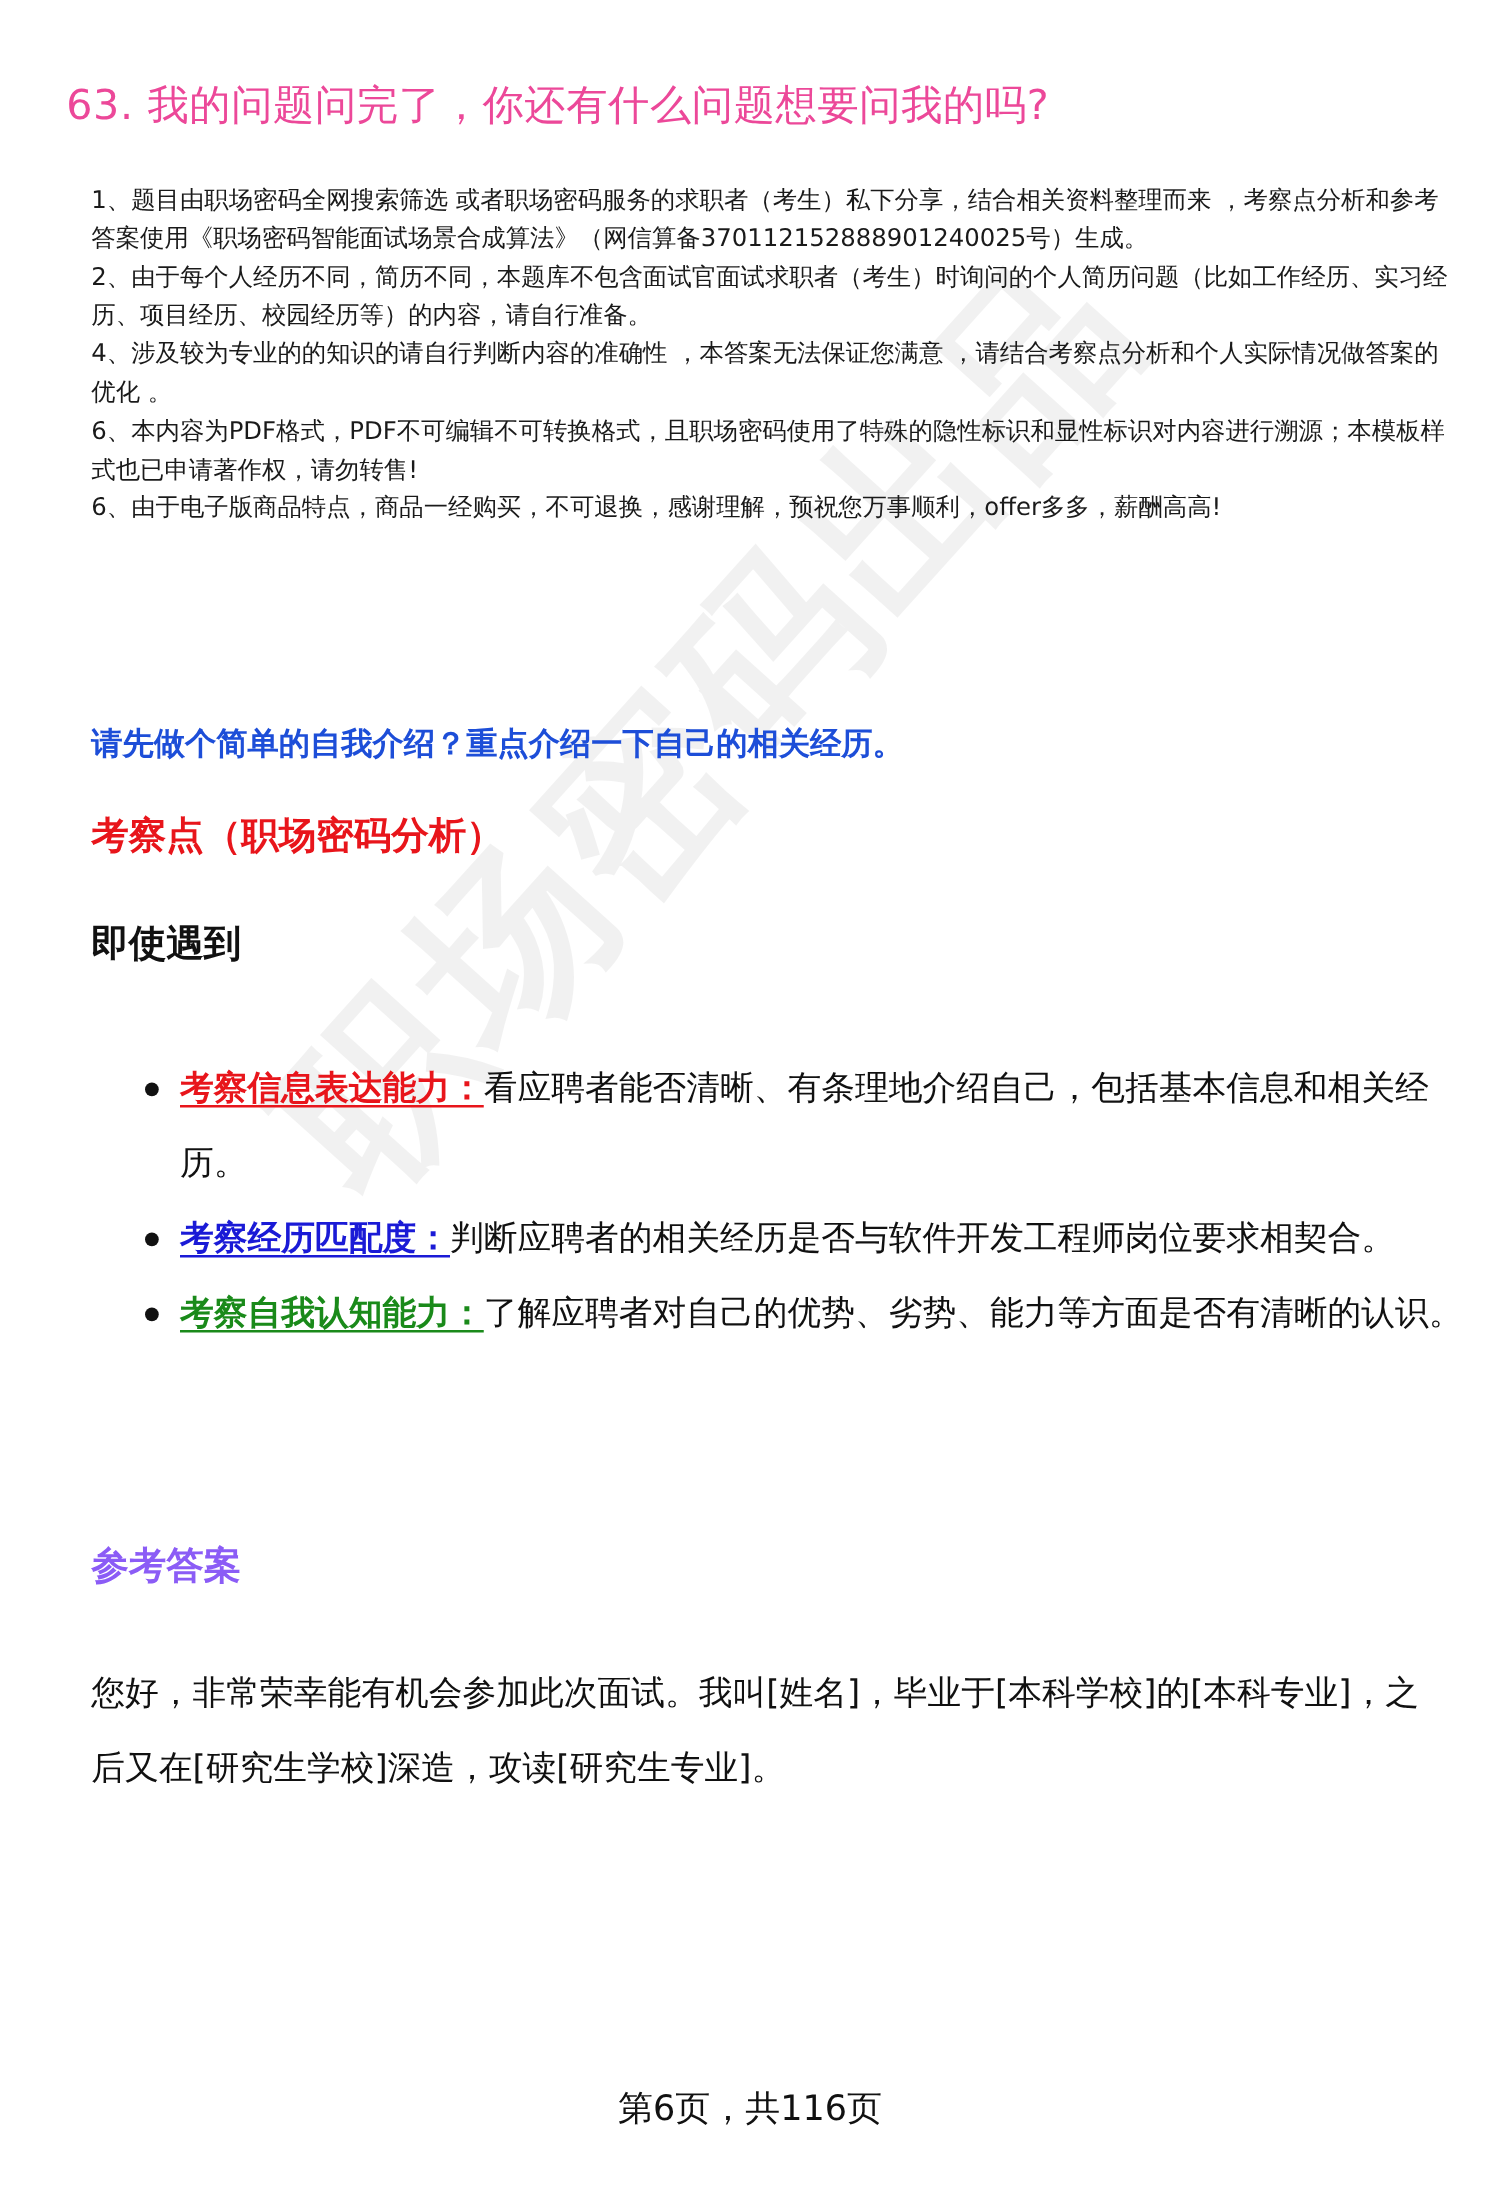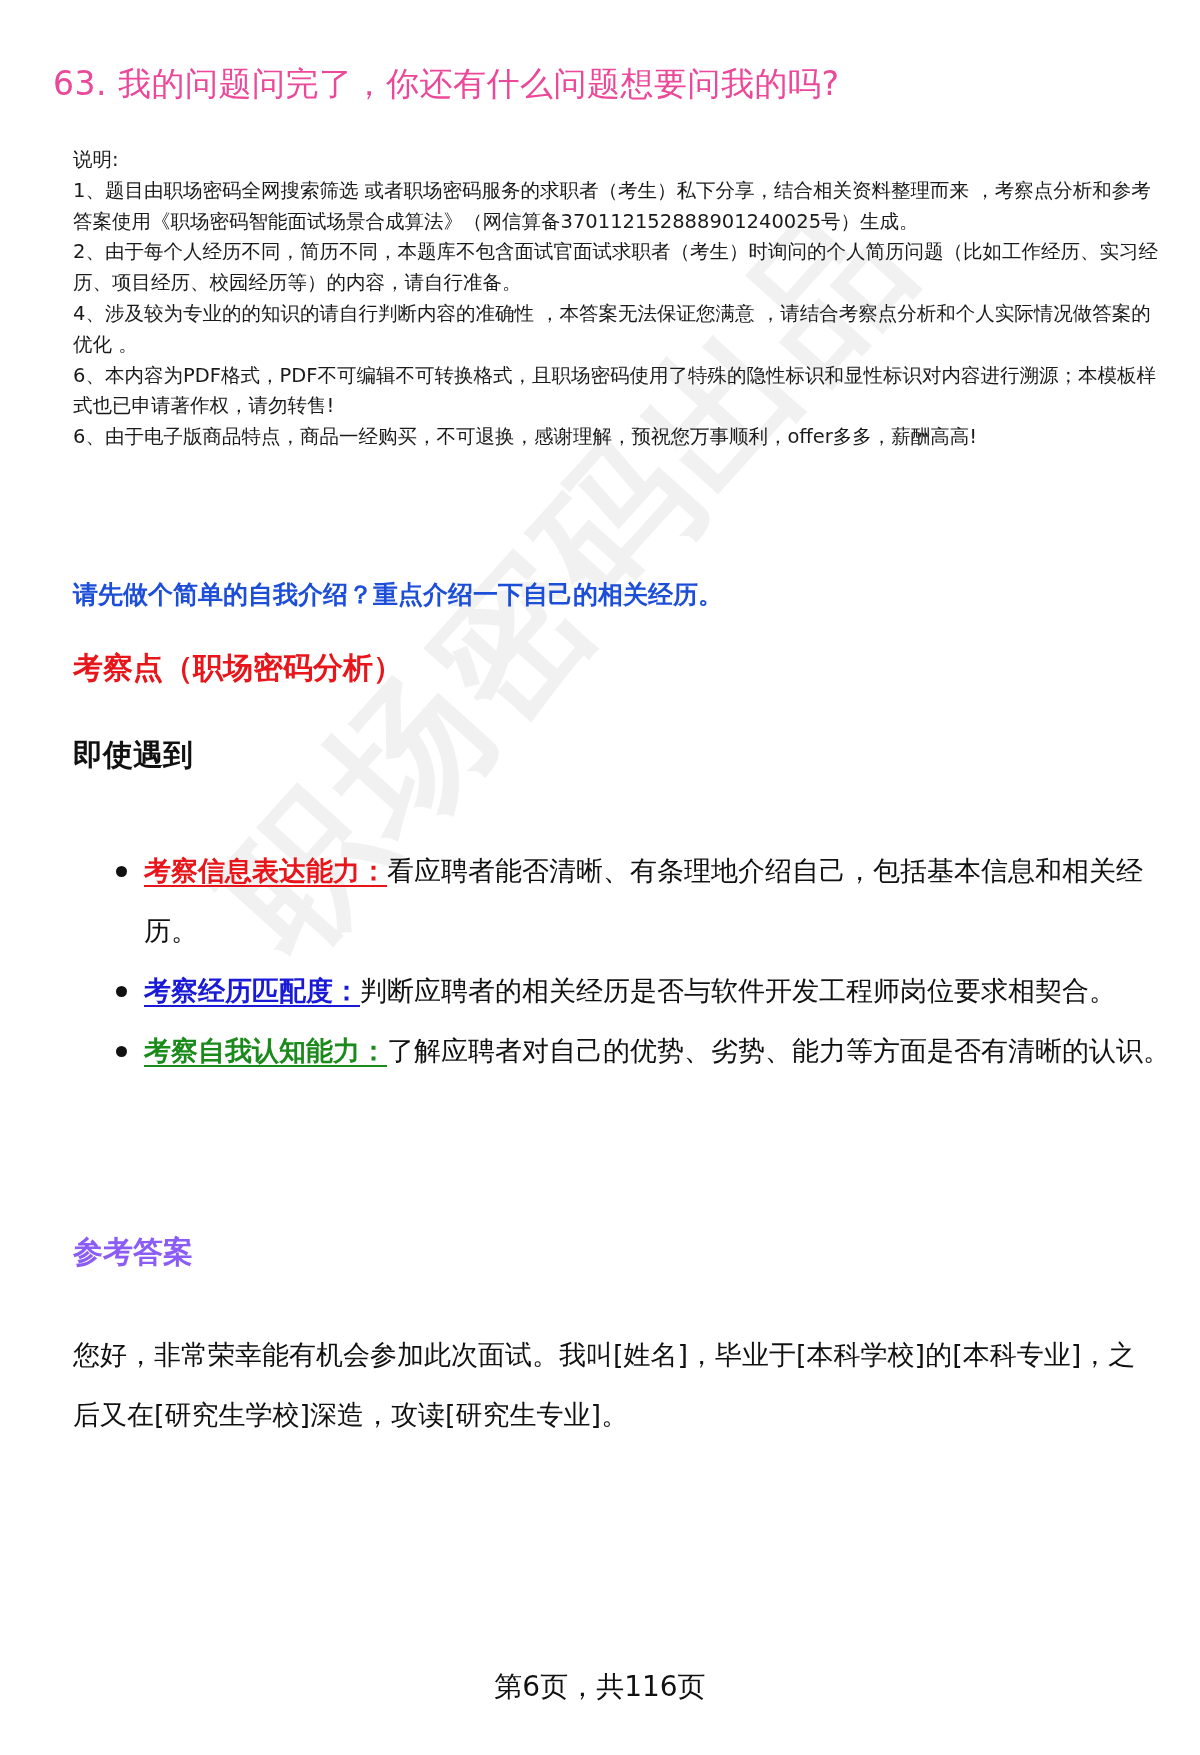--- a/index.html
+++ b/index.html
@@ -68,21 +68,20 @@
 </style>
 </head>
 <body>
 
 <div class="watermark">职场密码出品</div>
 
 <div class="content">
   <h1 class="q-title">63.  我的问题问完了，你还有什么问题想要问我的吗?</h1>
 
   <div class="notes">
-    <p>说明:</p>
     <p>1、题目由职场密码全网搜索筛选 或者职场密码服务的求职者（考生）私下分享，结合相关资料整理而来 ，考察点分析和参考答案使用《职场密码智能面试场景合成算法》（网信算备370112152888901240025号）生成。</p>
     <p>2、由于每个人经历不同，简历不同，本题库不包含面试官面试求职者（考生）时询问的个人简历问题（比如工作经历、实习经历、项目经历、校园经历等）的内容，请自行准备。</p>
     <p>4、涉及较为专业的的知识的请自行判断内容的准确性 ，本答案无法保证您满意 ，请结合考察点分析和个人实际情况做答案的优化 。</p>
     <p>6、本内容为PDF格式，PDF不可编辑不可转换格式，且职场密码使用了特殊的隐性标识和显性标识对内容进行溯源；本模板样式也已申请著作权，请勿转售!</p>
     <p>6、由于电子版商品特点，商品一经购买，不可退换，感谢理解，预祝您万事顺利，offer多多，薪酬高高!</p>
   </div>
 
   <p class="red-q">请先做个简单的自我介绍？重点介绍一下自己的相关经历。</p>
   <p class="red-sub">考察点（职场密码分析）</p>
 

